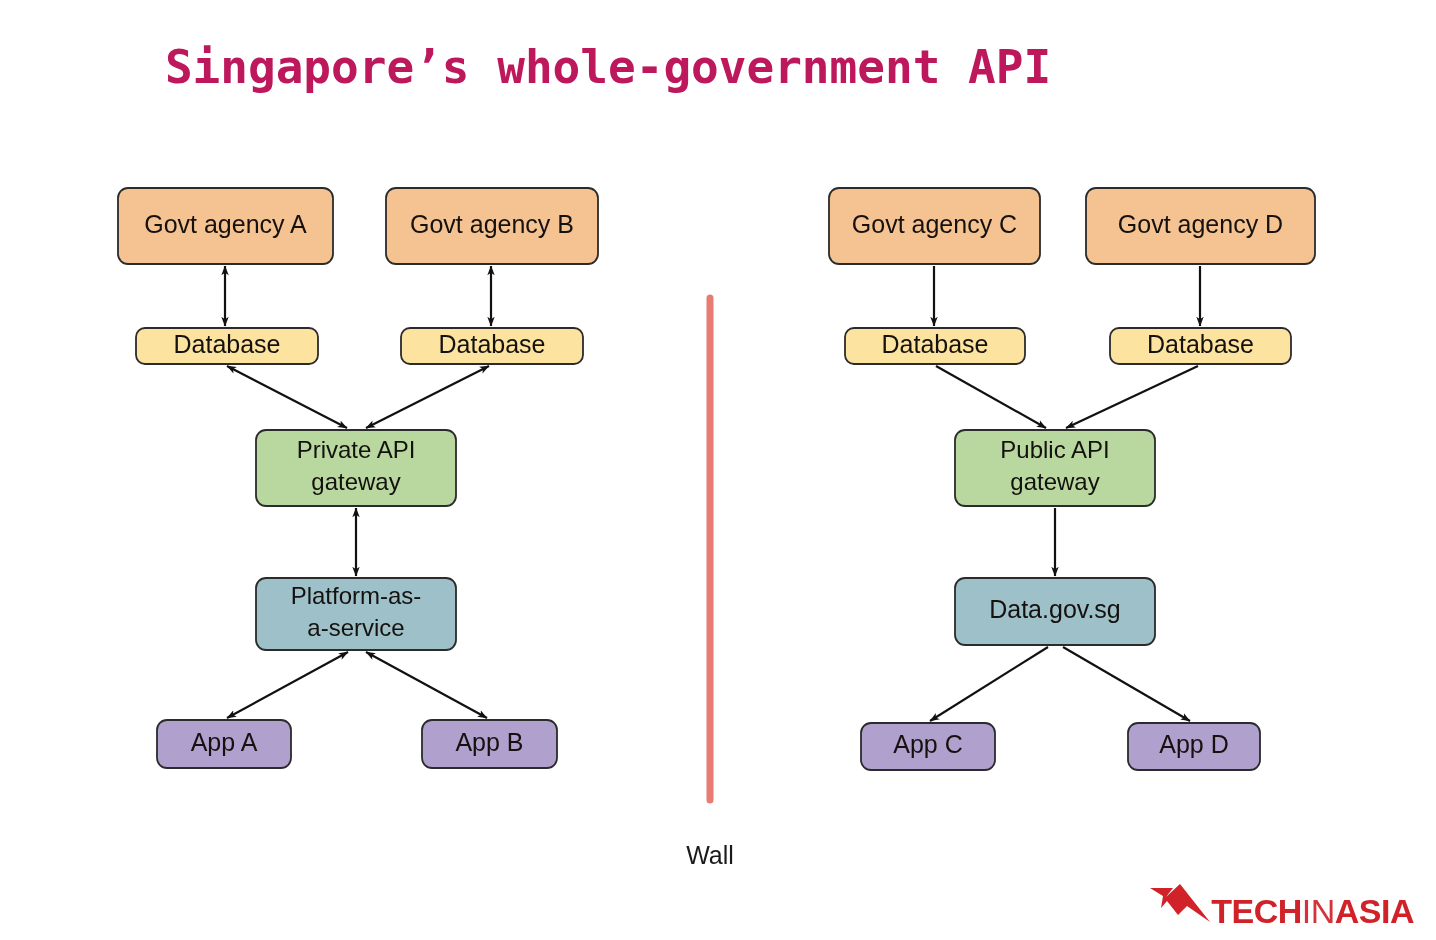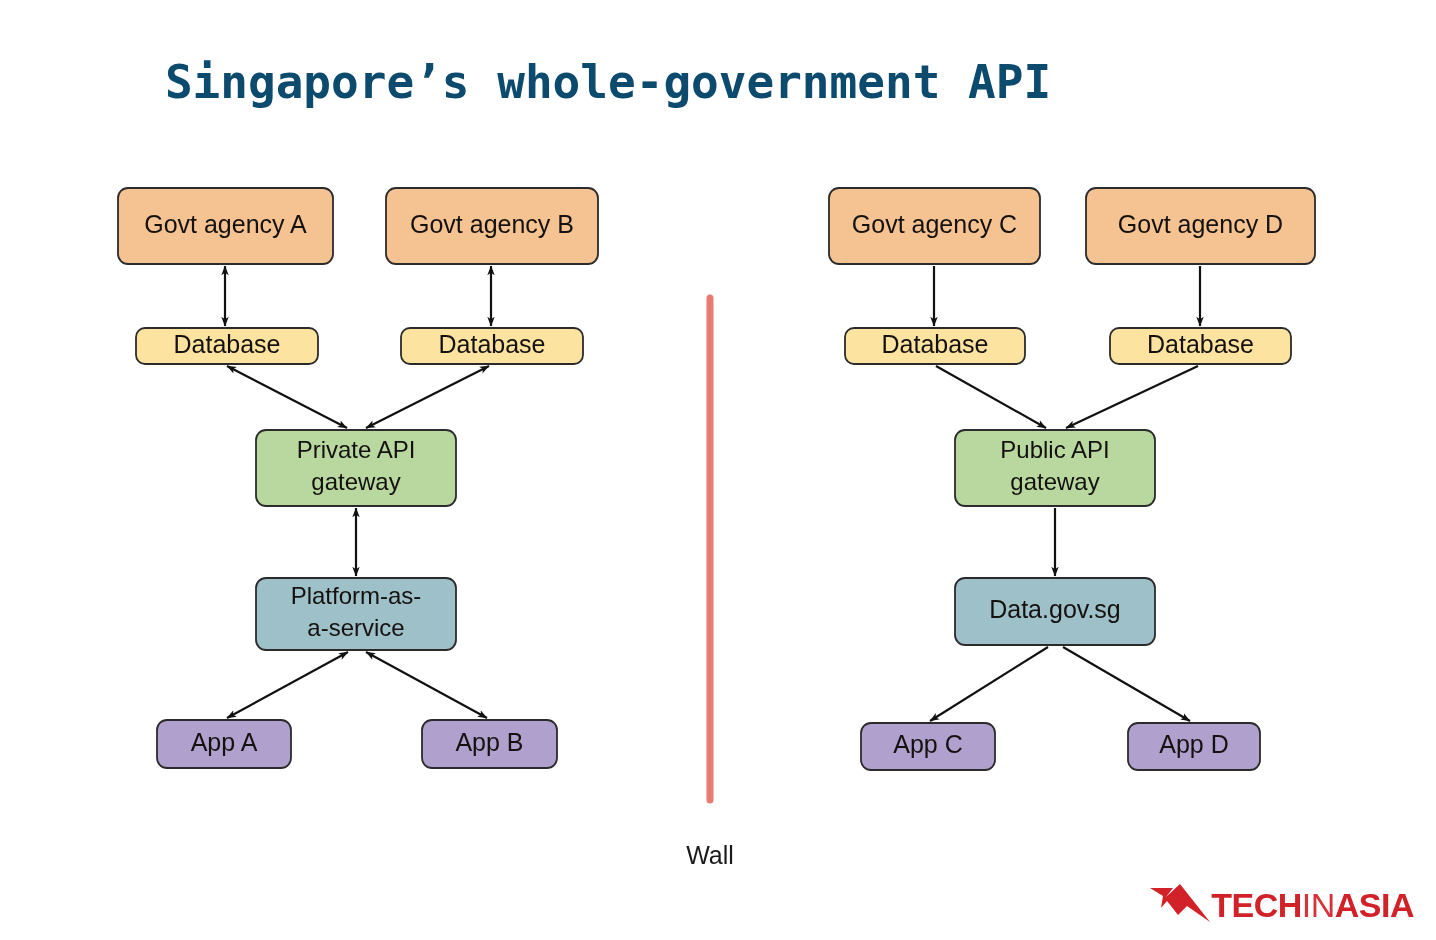--- a/index.html
+++ b/index.html
@@ -16,27 +16,27 @@
   }
   #canvas {
     position: absolute;
     left: 0; top: 0;
     width: 1436px;
     height: 940px;
   }
   .slide-title {
     position: absolute;
     left: 0;
-    top: 55px;
+    top: 40px;
     width: 1216px;
     text-align: center;
     font-family: "DejaVu Sans Mono", monospace;
     font-size: 46px;
     font-weight: bold;
-    color: #0c4a6e;
+    color: #be185d;
     letter-spacing: 0px;
     white-space: nowrap;
   }
   .node-label {
     font-family: "Liberation Sans", sans-serif;
     fill: #15110f;
     font-size: 25px;
     text-anchor: middle;
     dominant-baseline: middle;
   }
@@ -47,21 +47,21 @@
     font-family: "Liberation Sans", sans-serif;
     fill: #1a1a1a;
     font-size: 25px;
     text-anchor: middle;
   }
   .logo-wrap {
     position: absolute;
     right: 22px;
     bottom: 12px;
     display: flex;
-    align-items: center;
+    align-items: flex-end;
   }
   .logo-text {
     font-family: "Liberation Sans", sans-serif;
     font-size: 34px;
     letter-spacing: -0.5px;
     color: #D12229;
     line-height: 1;
     white-space: nowrap;
   }
   .logo-text .b { font-weight: bold; }

